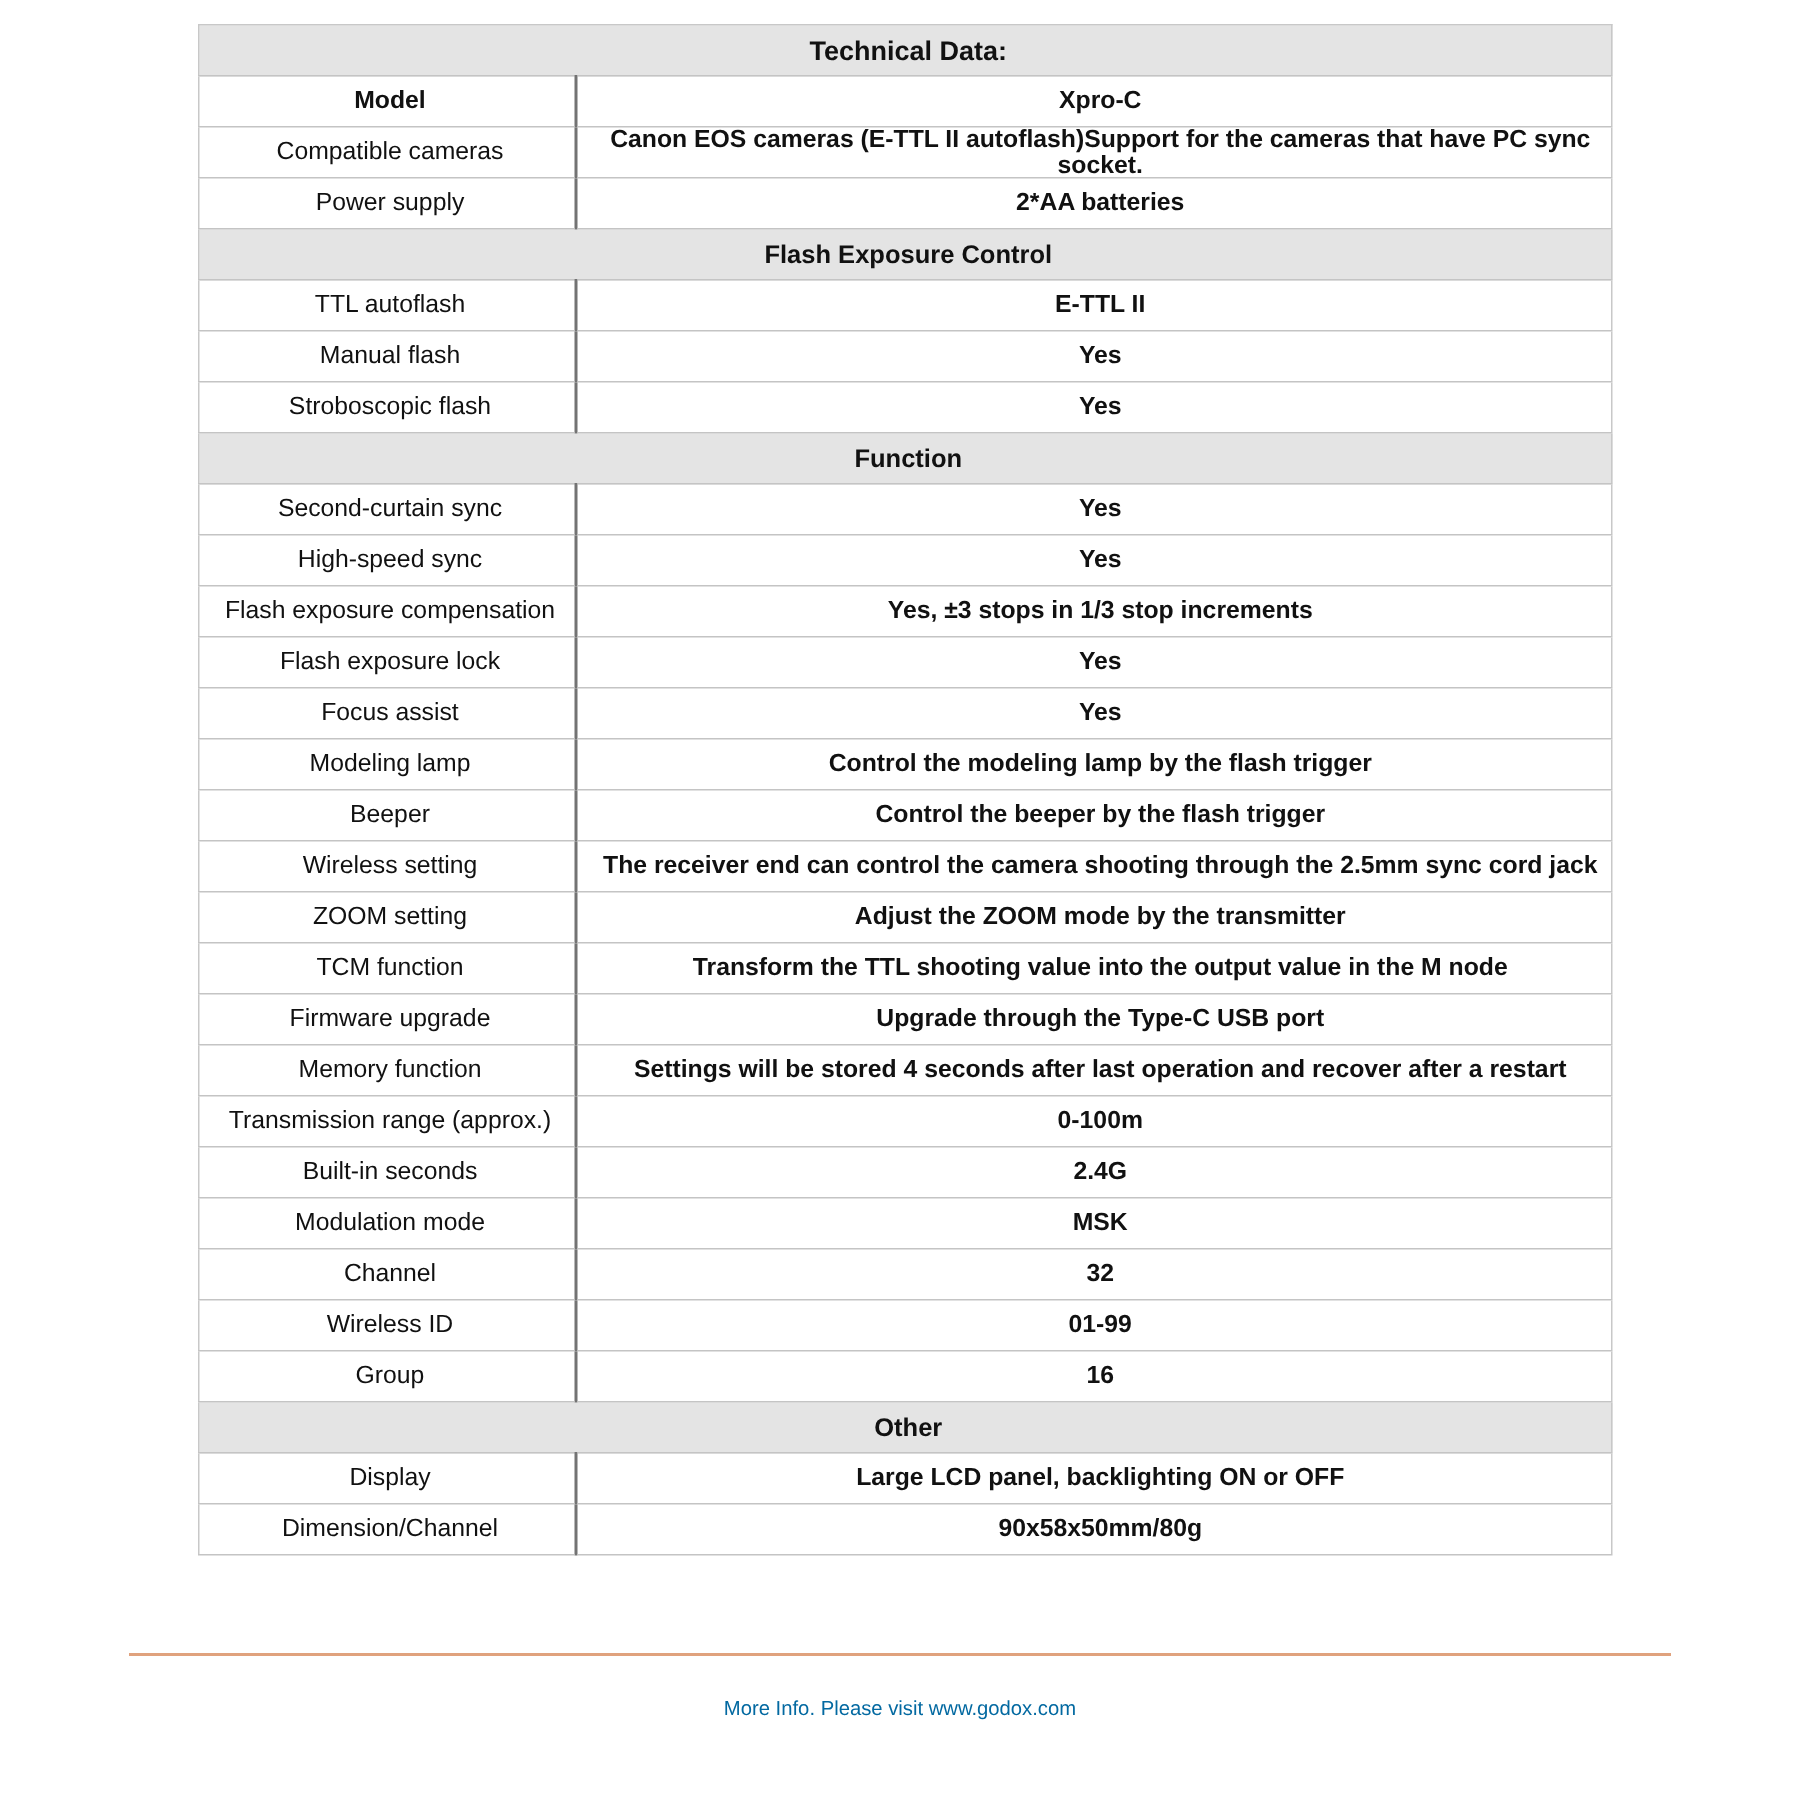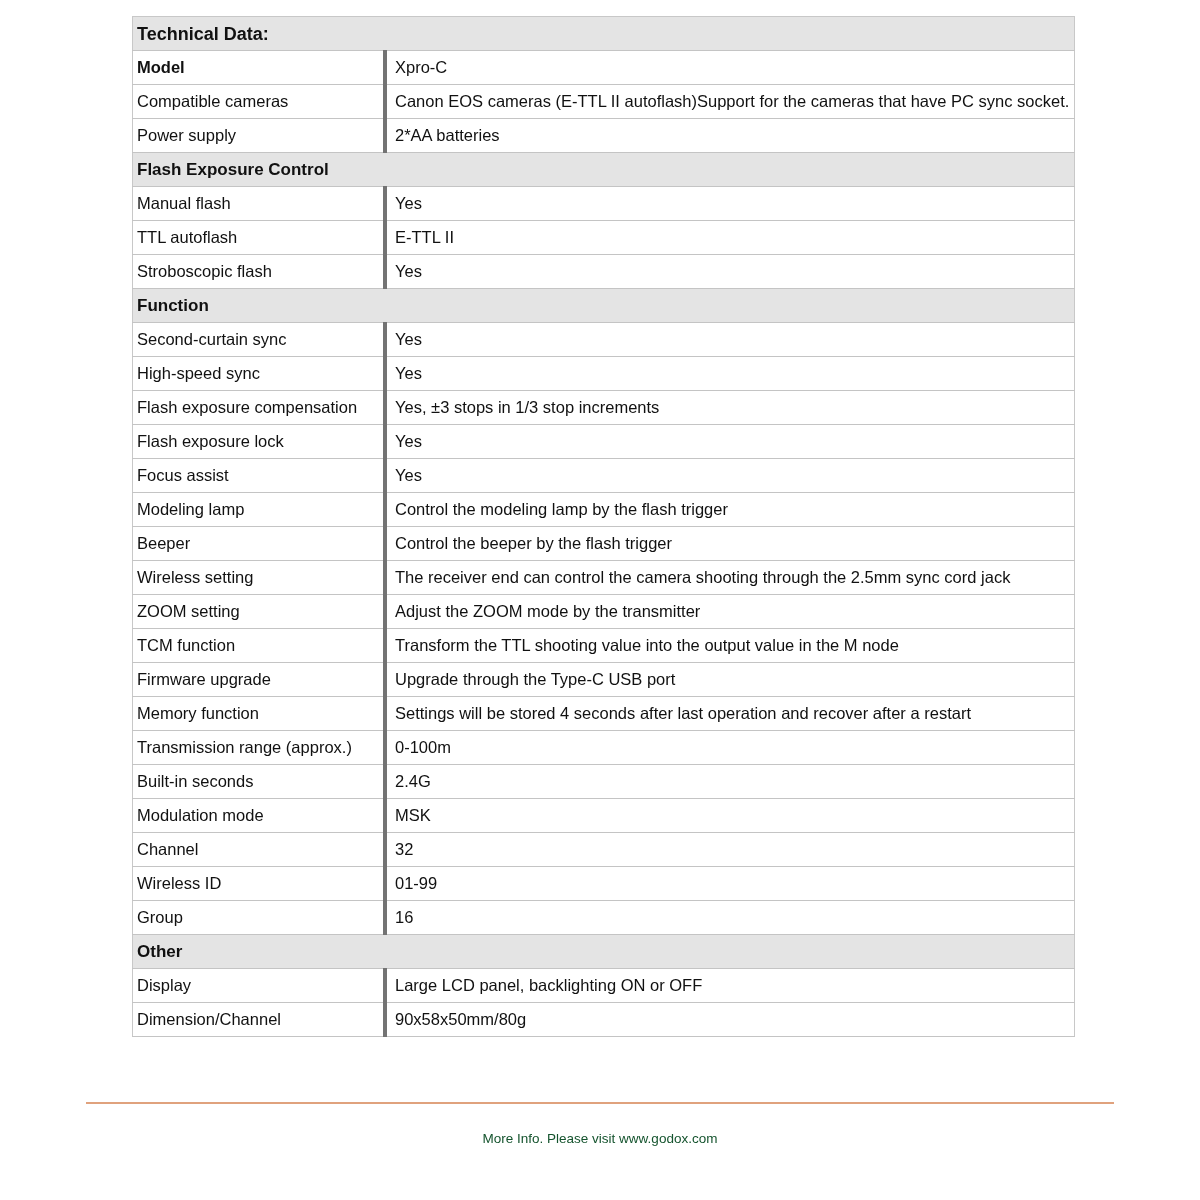--- a/index.html
+++ b/index.html
@@ -1,24 +1,24 @@
 <!DOCTYPE html>
 <html><head>
 <meta charset="utf-8">
 <style>
   html, body { margin:0; padding:0; background:#ffffff; }
   body { width:1200px; height:1200px; position:relative; font-family:"Liberation Sans", sans-serif; color:#111; overflow:hidden; }
   #spec-table { position:absolute; left:132px; top:16px; width:943px; border-collapse:collapse; border:1px solid #c8c8c8; }
-  #spec-table td { height:33px; border-bottom:1px solid #c4c4c4; font-size:16.5px; padding:0 0 0 4px; vertical-align:middle; line-height:1; }
+  #spec-table td { height:33px; border-bottom:1px solid #c4c4c4; font-size:16.5px; padding:0 0 0 4px; vertical-align:middle; line-height:1;text-align:center; }
   #spec-table tr.section td { background:#e4e4e4; font-weight:bold; font-size:17px; }
-  #spec-table td.label { width:246px; border-right:4px solid #737373; }
-  #spec-table td.value { padding-left:8px; }
+  #spec-table td.label { width:246px; border-right:2px solid #737373; }
+  #spec-table td.value { padding-left:8px;font-weight:bold; }
   #spec-table tr.title td { font-size:18px; }
   .rule { position:absolute; left:86px; top:1102px; width:1028px; height:2px; background:#e0a27d; }
-  .footer { position:absolute; left:0; width:1200px; top:1131px; text-align:center; font-size:13.5px; color:#14532d; }
+  .footer { position:absolute; left:0; width:1200px; top:1131px; text-align:center; font-size:13.5px; color:#0369a1; }
 </style>
 </head>
 <body>
 
 <table id="spec-table">
   <tbody id="spec-body">
     <tr class="section title">
       <td colspan="2">Technical Data:</td>
     </tr>
   <tr>
@@ -30,26 +30,26 @@
         <td class="value">Canon EOS cameras (E-TTL II autoflash)Support for the cameras that have PC sync socket.</td>
       </tr>
       <tr>
         <td class="label">Power supply</td>
         <td class="value">2*AA batteries</td>
       </tr>
       <tr class="section">
         <td colspan="2">Flash Exposure Control</td>
       </tr>
       <tr>
+        <td class="label">TTL autoflash</td>
+        <td class="value">E-TTL II</td>
+      </tr>
+      <tr>
         <td class="label">Manual flash</td>
         <td class="value">Yes</td>
-      </tr>
-      <tr>
-        <td class="label">TTL autoflash</td>
-        <td class="value">E-TTL II</td>
       </tr>
       <tr>
         <td class="label">Stroboscopic flash</td>
         <td class="value">Yes</td>
       </tr>
       <tr class="section">
         <td colspan="2">Function</td>
       </tr>
       <tr>
         <td class="label">Second-curtain sync</td>

